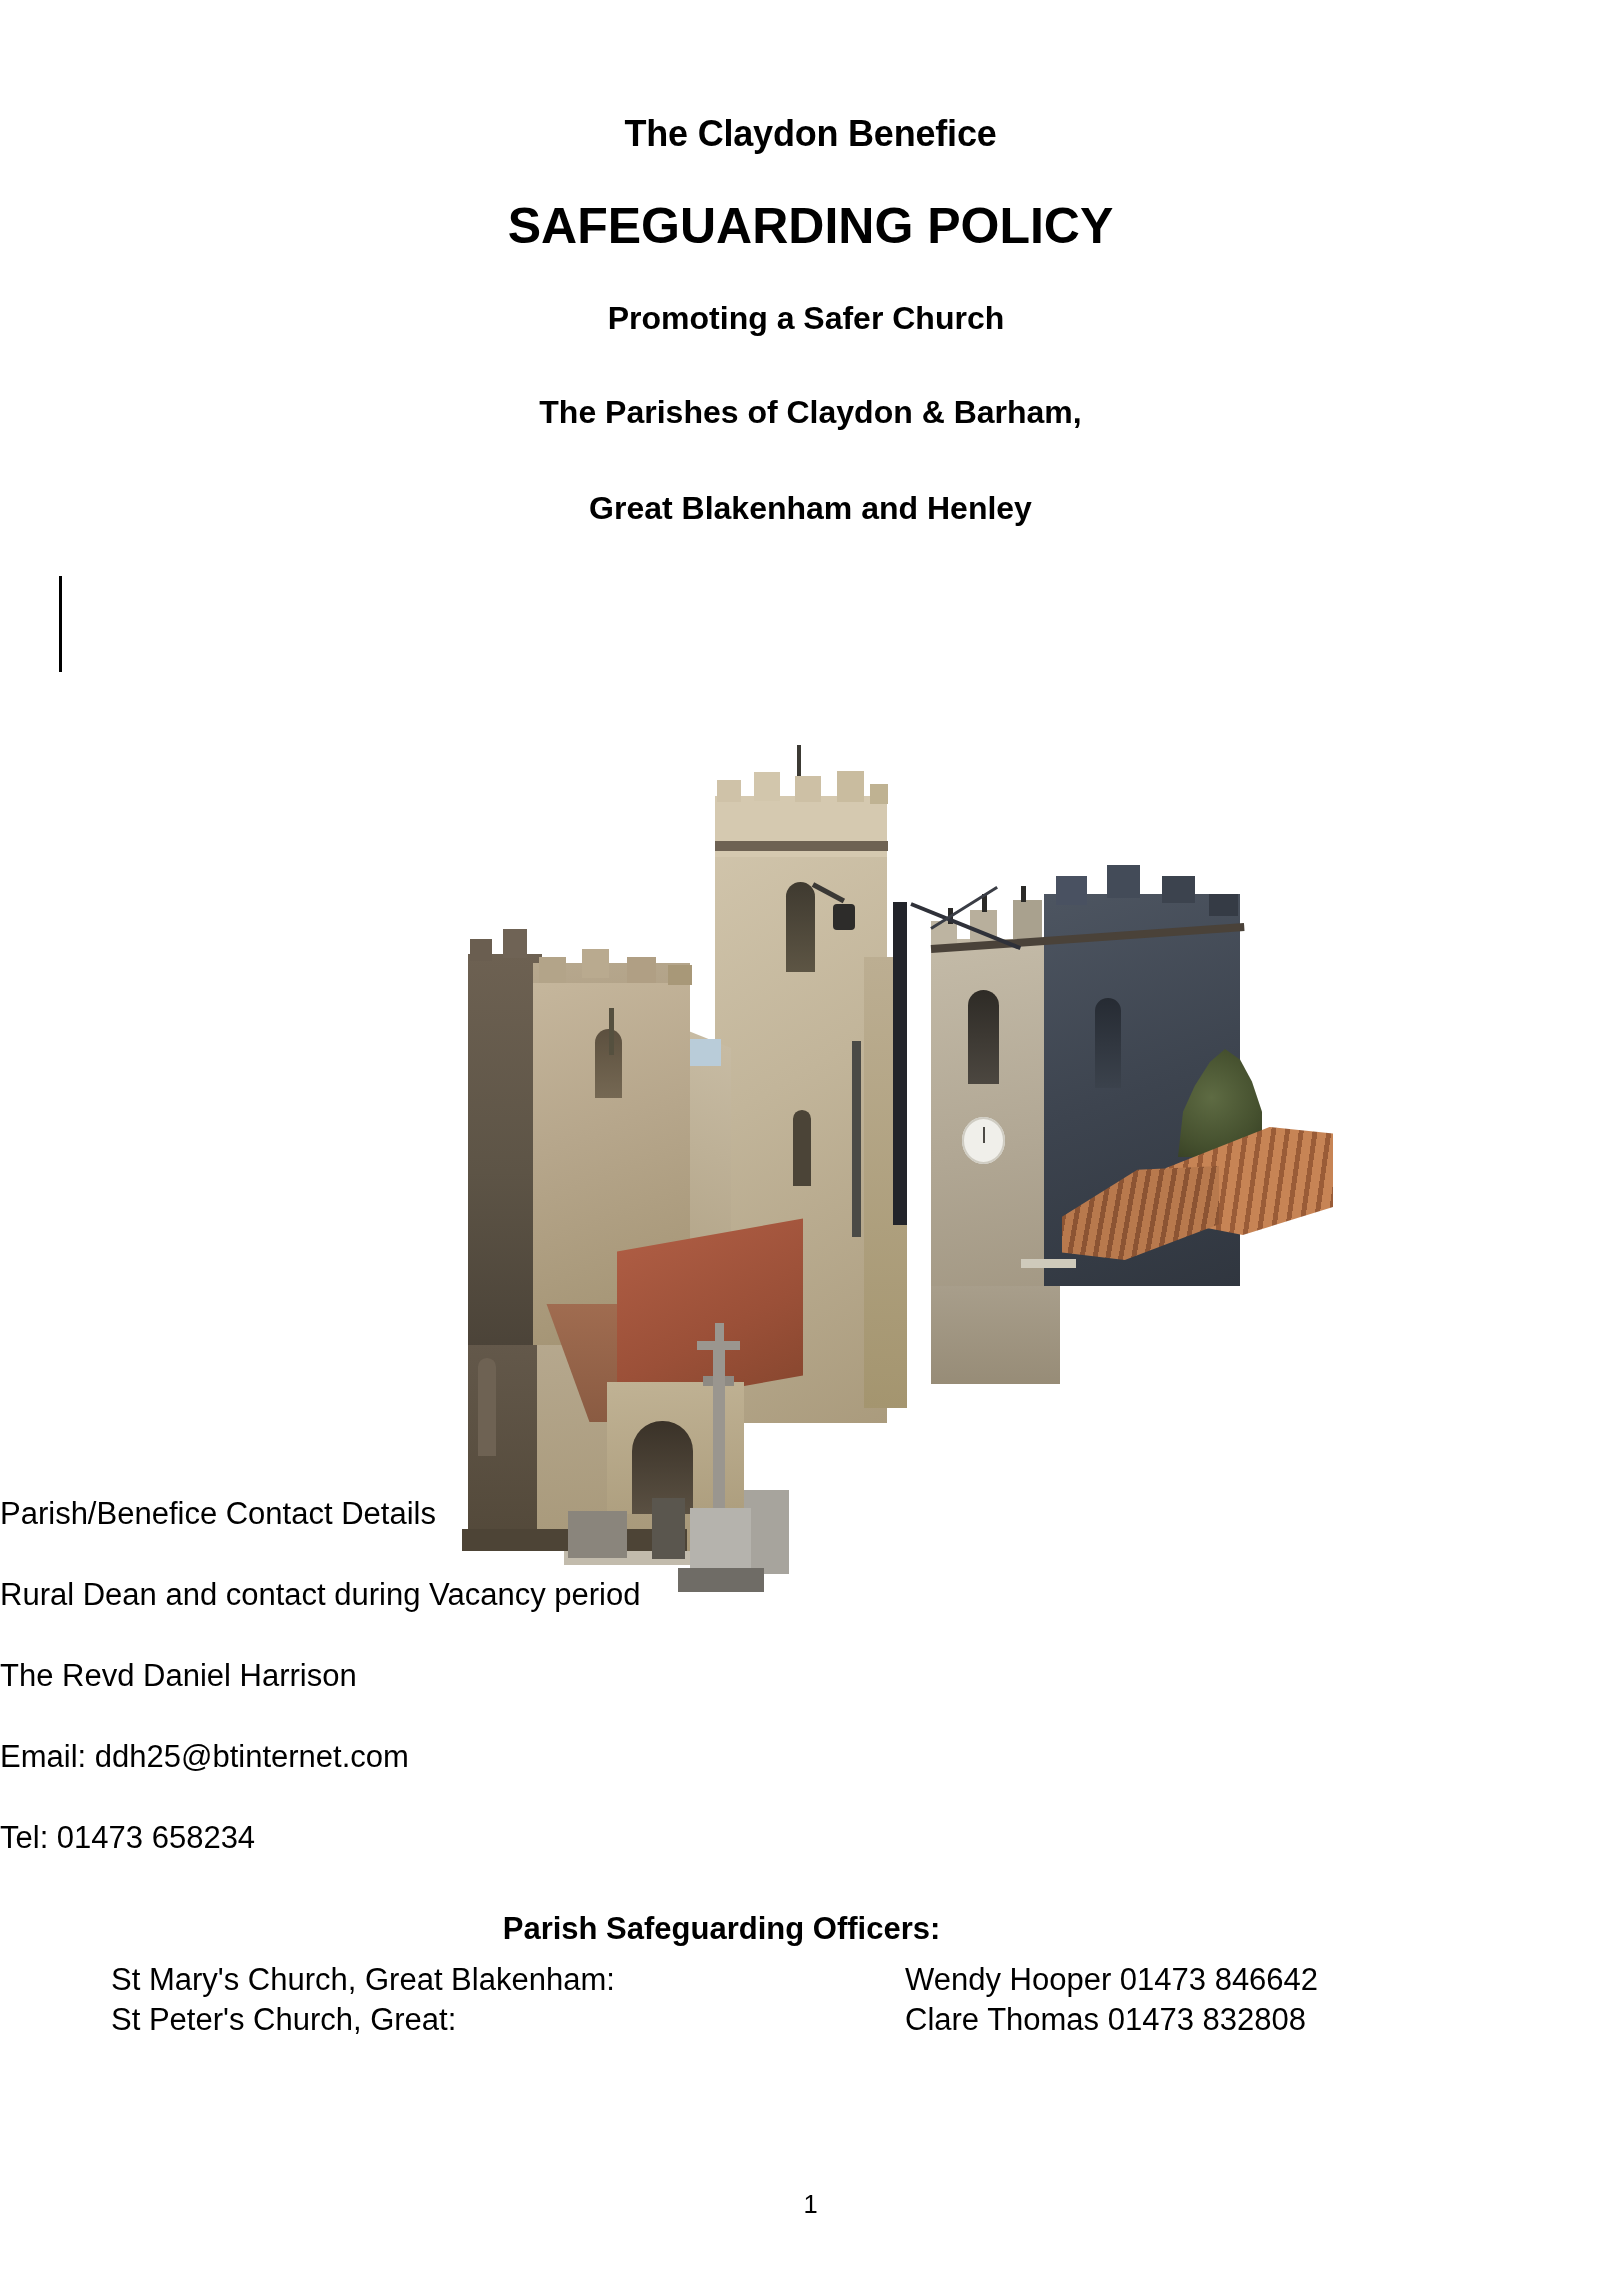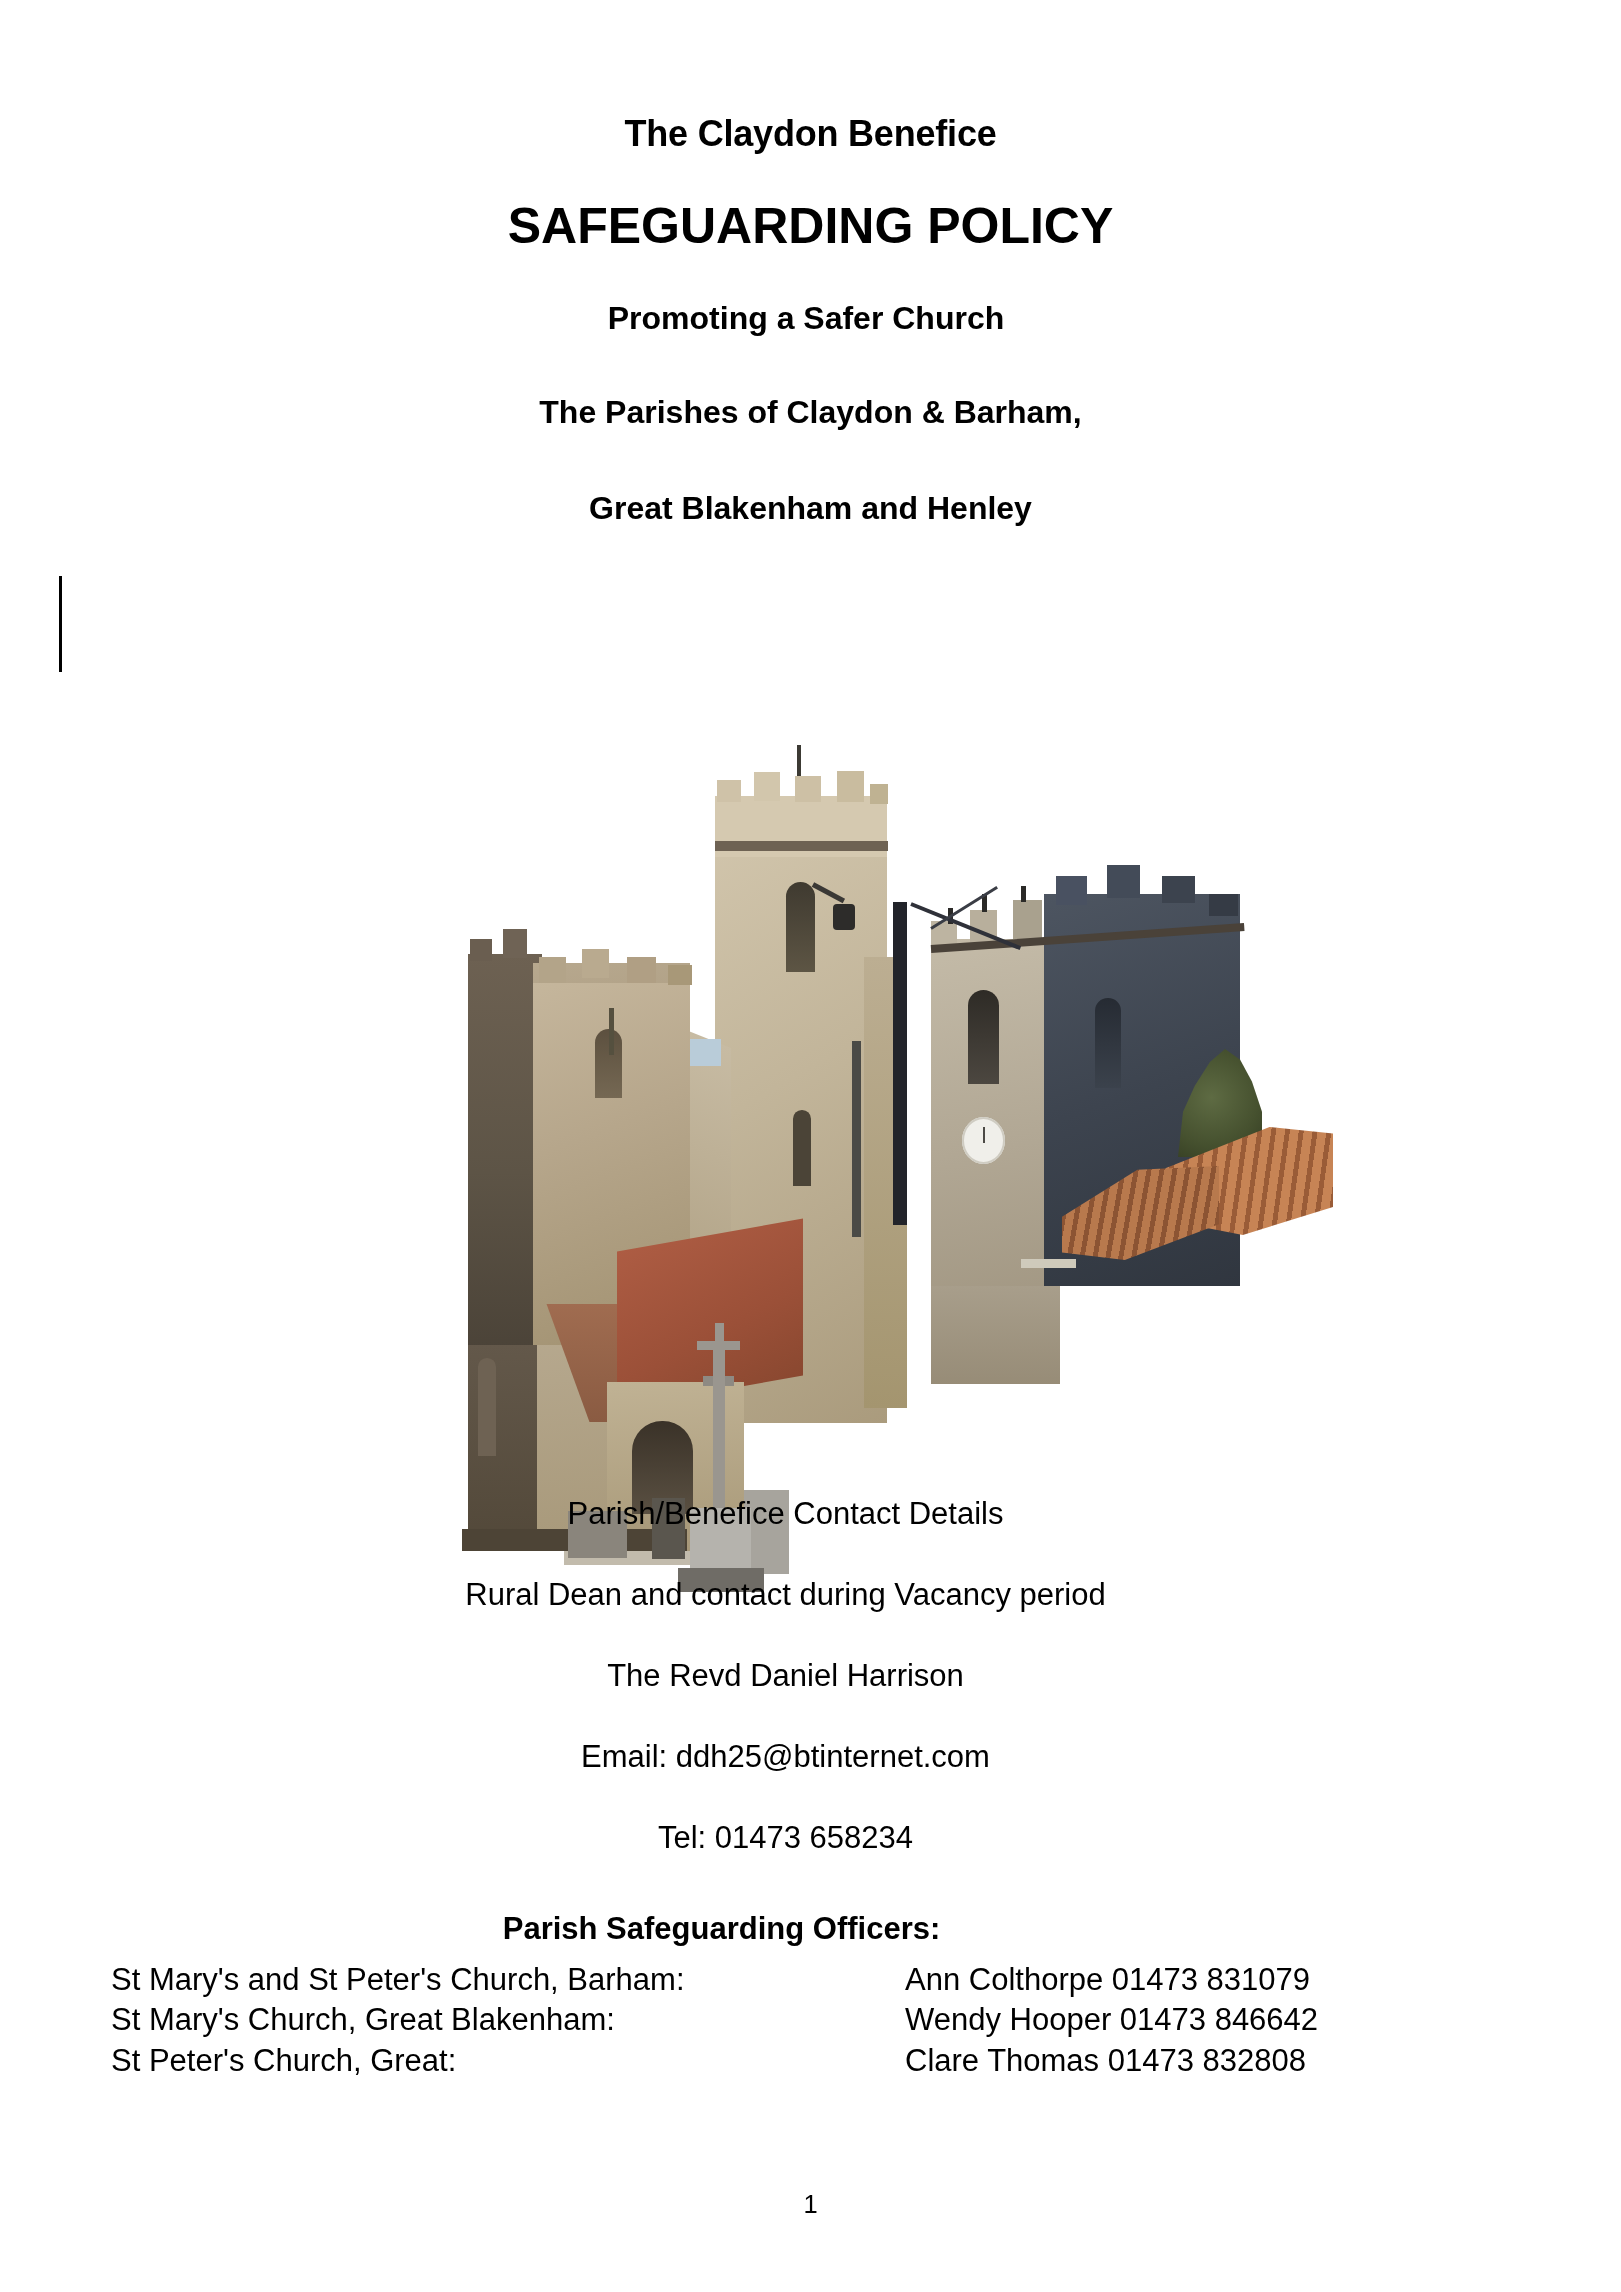--- a/index.html
+++ b/index.html
@@ -265,21 +265,20 @@
           transform: rotate(22deg); transform-origin: left center; }
   .guy2 { left: 510px; top: 182px; width: 78px; height: 2.9px; background:#3a3d45;
           transform: rotate(-32deg); transform-origin: left center; }
 
   
   .contact-block {
     position: absolute;
     left: 0;
     top: 1498px;
     width: 1571px;
-    text-align: center;
   }
   .contact-line {
     font-size: 31px;
     line-height: 1;
     margin: 0 0 50px 0;
     font-weight: normal;
   }
   .contact-line.last { margin-bottom: 0; }
 
   .officers-heading {
@@ -427,24 +426,20 @@
     <div class="contact-line">Email: ddh25@btinternet.com</div>
     <div class="contact-line last">Tel: 01473 658234</div>
   </div>
 
   <div class="officers-heading">Parish Safeguarding Officers:</div>
 
   <div class="officers-table">
     <table>
       <tbody>
         <tr>
-          <td class="church-col">St Mary's and St Peter's Church, Barham:</td>
-          <td class="person-col">Ann Colthorpe 01473 831079</td>
-        </tr>
-        <tr>
           <td class="church-col">St Mary's Church, Great Blakenham:</td>
           <td class="person-col">Wendy Hooper 01473 846642</td>
         </tr>
         <tr>
           <td class="church-col">St Peter's Church, Great:</td>
           <td class="person-col">Clare Thomas 01473 832808</td>
         </tr>
       </tbody>
     </table>
   </div>

